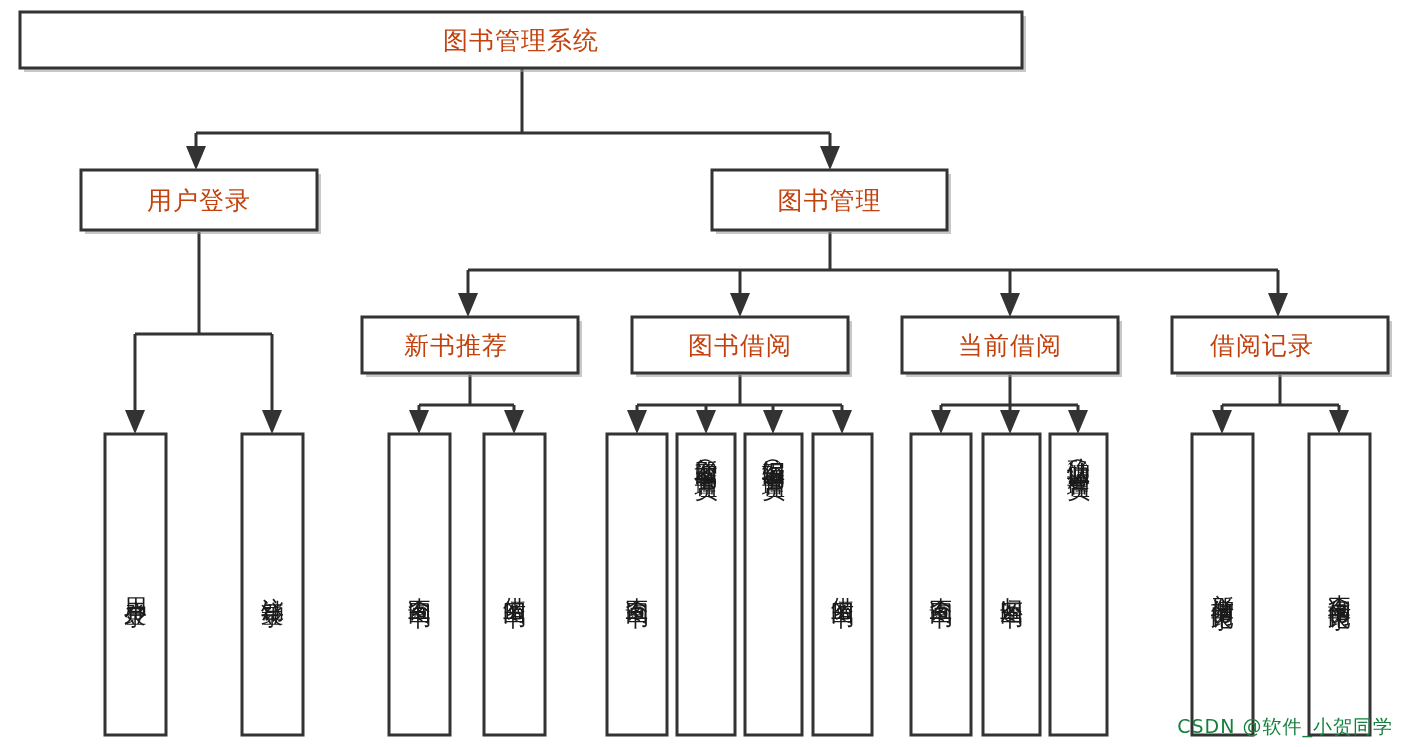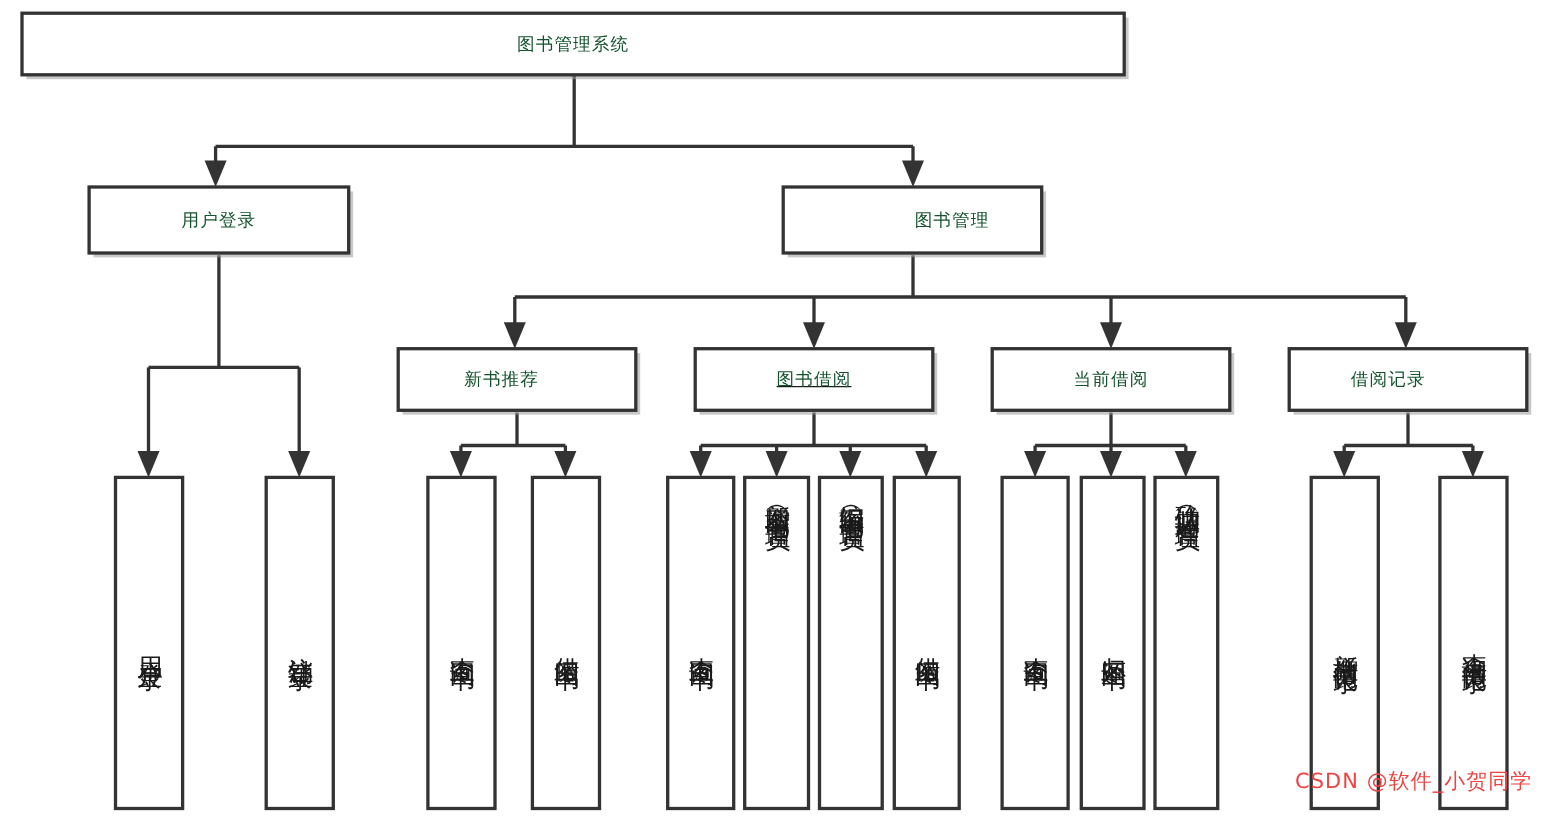--- a/index.html
+++ b/index.html
@@ -64,32 +64,32 @@
   }
   .htext-wrap {
     position: absolute;
     display: flex;
     align-items: center;
     justify-content: center;
     pointer-events: none;
   }
   .htext {
     font-family: "DejaVu Sans", "Liberation Sans", sans-serif;
-    font-size: 16px;
-    color: #14532d;
+    font-size: 25px;
+    color: #c2410c;
     letter-spacing: 1px;
     white-space: nowrap;
   }
   #watermark {
     position: absolute;
     right: 12px;
-    bottom: 24px;
+    bottom: 7px;
     font-family: "DejaVu Sans", "Liberation Sans", sans-serif;
     font-size: 19px;
-    color: #ef4444;
+    color: #15803d;
     letter-spacing: 1px;
     white-space: nowrap;
     pointer-events: none;
   }
 </style>
 </head>
 <body>
 
 <div id="diagram-root">
 
@@ -200,28 +200,28 @@
     </g>
   </svg>
 
   <div class="htext-wrap" style="left:20px; top:12px; width:1002px; height:56px;">
     <span class="htext">图书管理系统</span>
   </div>
 
   <div class="htext-wrap" style="left:81px; top:170px; width:236px; height:60px;">
     <span class="htext">用户登录</span>
   </div>
-  <div class="htext-wrap" style="left:712px; top:170px; width:235px; height:60px;margin-left:36px;">
+  <div class="htext-wrap" style="left:712px; top:170px; width:235px; height:60px;">
     <span class="htext">图书管理</span>
   </div>
 
   <div class="htext-wrap" style="left:362px; top:317px; width:188px; height:56px;">
     <span class="htext">新书推荐</span>
   </div>
-  <div class="htext-wrap" style="left:632px; top:317px; width:216px; height:56px;text-decoration:underline;">
+  <div class="htext-wrap" style="left:632px; top:317px; width:216px; height:56px;">
     <span class="htext">图书借阅</span>
   </div>
   <div class="htext-wrap" style="left:902px; top:317px; width:216px; height:56px;">
     <span class="htext">当前借阅</span>
   </div>
   <div class="htext-wrap" style="left:1172px; top:317px; width:180px; height:56px;">
     <span class="htext">借阅记录</span>
   </div>
 
   <div class="vtext-wrap" style="left:105px; top:434px; width:61px; height:301px;">

